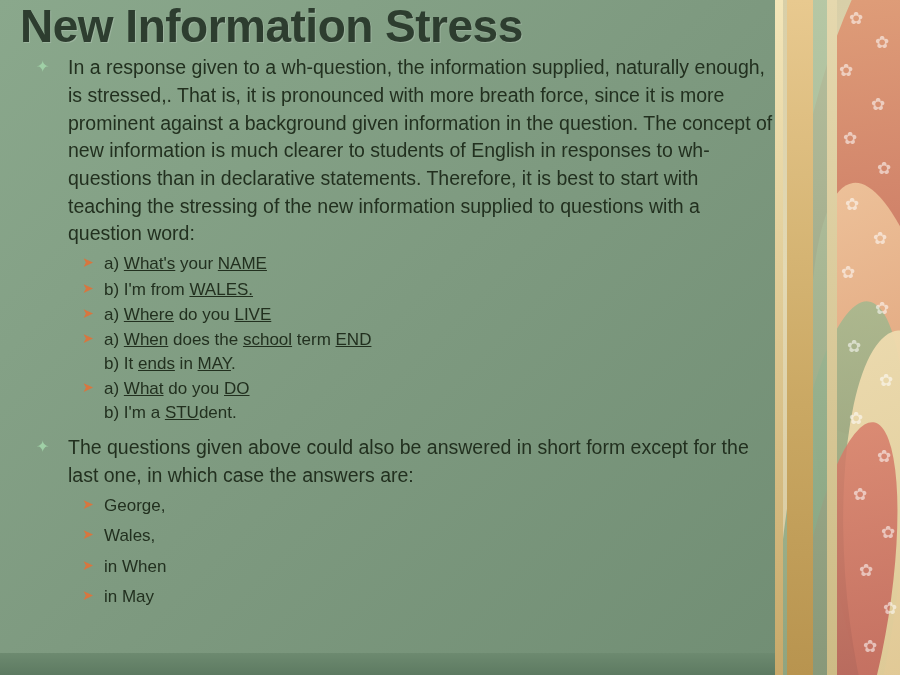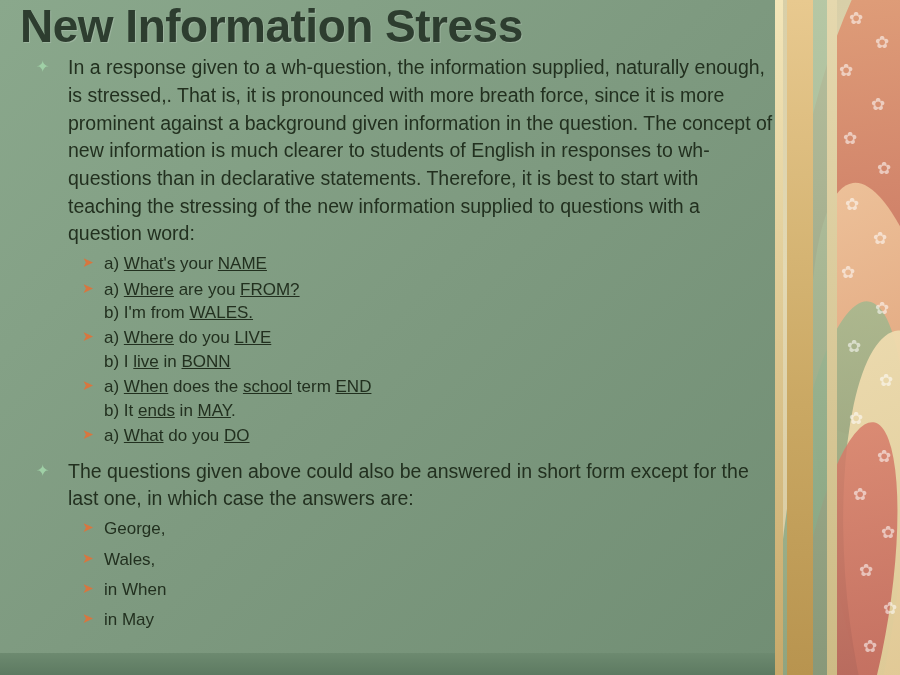--- a/index.html
+++ b/index.html
@@ -210,36 +210,35 @@
     </ul>
 
     <div class="sub-wrap">
       <ul class="sub-list" id="examples">
           <li class="lvl2">
             <span class="bullet2">➤</span>
             <span class="qa-line"><span>a) </span><span class="u">What's</span><span> your </span><span class="u">NAME</span></span>
           </li>
           <li class="lvl2">
             <span class="bullet2">➤</span>
-            <span class="qa-line"><span>a) </span><span class="u">Where</span><span> are you </span><span class="u">FROM?</span></span>
             <span class="qa-line"><span>b) </span><span>I'm from </span><span class="u">WALES.</span></span>
           </li>
           <li class="lvl2">
             <span class="bullet2">➤</span>
             <span class="qa-line"><span>a) </span><span class="u">Where</span><span> do you </span><span class="u">LIVE</span></span>
-            <span class="qa-line"><span>b) </span><span>I </span><span class="u">live</span><span> in </span><span class="u">BONN</span></span>
           </li>
           <li class="lvl2">
             <span class="bullet2">➤</span>
             <span class="qa-line"><span>a) </span><span class="u">When</span><span> does the </span><span class="u">school</span><span> term </span><span class="u">END</span></span>
             <span class="qa-line"><span>b) </span><span>It </span><span class="u">ends</span><span> in </span><span class="u">MAY</span><span>.</span></span>
           </li>
           <li class="lvl2">
             <span class="bullet2">➤</span>
             <span class="qa-line"><span>a) </span><span class="u">What</span><span> do you </span><span class="u">DO</span></span>
+            <span class="qa-line"><span>b) </span><span>I'm a </span><span class="u">STU</span><span>dent.</span></span>
           </li>
         </ul>
     </div>
 
     <ul class="body-list" style="margin-top:10px;">
       <li class="lvl1">
         <span class="bullet1">✦</span>
         <span>The questions given above could also be answered in short form except for the last one, in which case the answers are:</span>
       </li>
     </ul>

